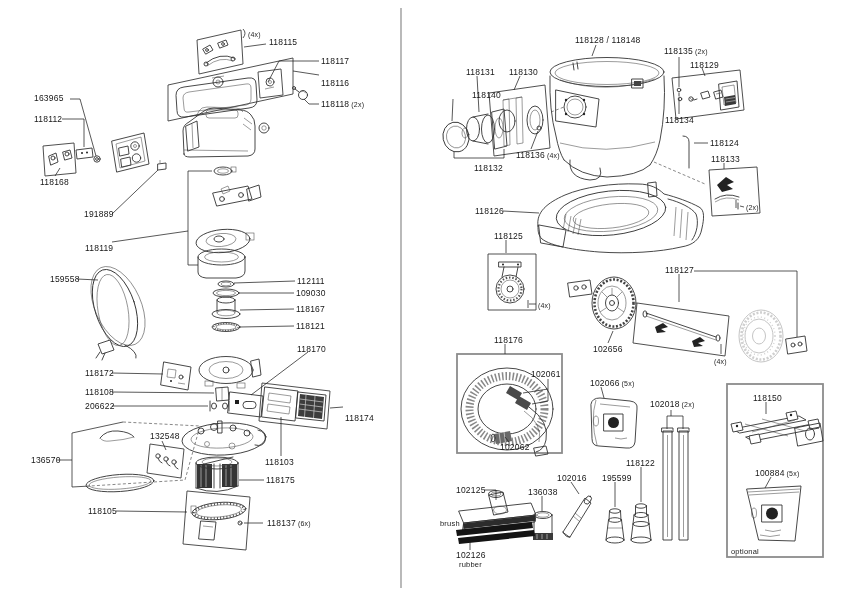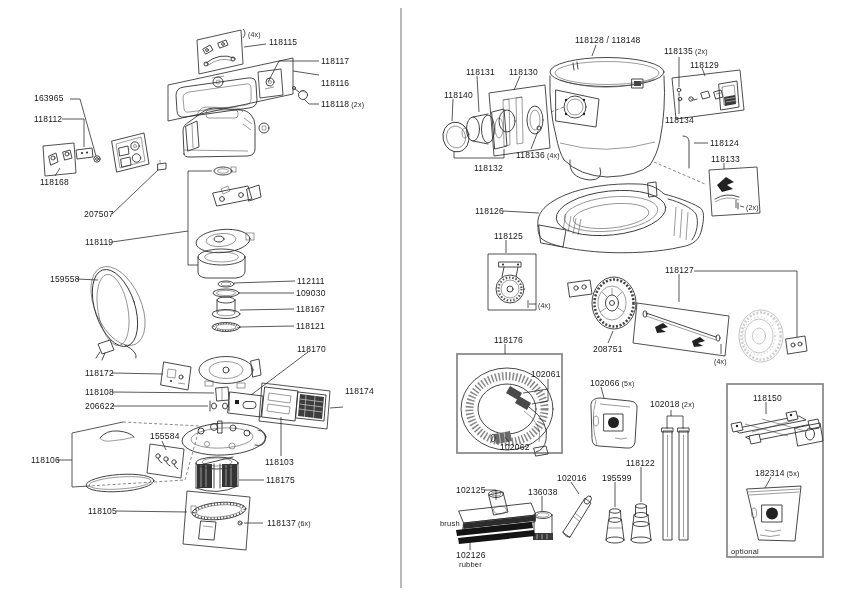--- a/index.html
+++ b/index.html
@@ -603,72 +603,72 @@
     <polyline class="ld" points="484,490 496,490 496,500"></polyline>
     <line class="ld" x1="470" y1="550" x2="470" y2="542"></line>
     <line class="ld" x1="771" y1="477" x2="765" y2="488"></line>
     <line class="ld" x1="766" y1="402" x2="766" y2="414"></line>
   </g>
 </svg>
 
 <span class="lbl" style="left:34px;top:94px">163965</span>
 <span class="lbl" style="left:34px;top:115px">118112</span>
 <span class="lbl" style="left:40px;top:178px">118168</span>
-<span class="lbl" style="left:84px;top:210px">207507</span>
-<span class="lbl" style="left:85px;top:238px">118119</span>
+<span class="lbl" style="left:84px;top:210px">191889</span>
+<span class="lbl" style="left:85px;top:244px">118119</span>
 <span class="lbl" style="left:50px;top:275px">159558</span>
 <span class="lbl qtylbl" style="left:248px;top:30px">(4x)</span>
 <span class="lbl" style="left:269px;top:38px">118115</span>
 <span class="lbl" style="left:321px;top:57px">118117</span>
 <span class="lbl" style="left:321px;top:79px">118116</span>
 <span class="lbl" style="left:321px;top:100px"><span>118118</span><span class="qty">(2x)</span></span>
 <span class="lbl" style="left:297px;top:277px">112111</span>
 <span class="lbl" style="left:296px;top:289px">109030</span>
 <span class="lbl" style="left:296px;top:305px">118167</span>
 <span class="lbl" style="left:296px;top:322px">118121</span>
 <span class="lbl" style="left:297px;top:345px">118170</span>
 <span class="lbl" style="left:85px;top:369px">118172</span>
 <span class="lbl" style="left:85px;top:388px">118108</span>
 <span class="lbl" style="left:85px;top:402px">206622</span>
-<span class="lbl" style="left:345px;top:387px">118174</span>
-<span class="lbl" style="left:31px;top:456px">118106</span>
-<span class="lbl" style="left:150px;top:432px">155584</span>
+<span class="lbl" style="left:345px;top:414px">118174</span>
+<span class="lbl" style="left:31px;top:456px">136570</span>
+<span class="lbl" style="left:150px;top:432px">132548</span>
 <span class="lbl" style="left:265px;top:458px">118103</span>
 <span class="lbl" style="left:266px;top:476px">118175</span>
 <span class="lbl" style="left:88px;top:507px">118105</span>
 <span class="lbl" style="left:267px;top:519px"><span>118137</span><span class="qty">(6x)</span></span>
 
 <span class="lbl" style="left:575px;top:36px">118128 / 118148</span>
 <span class="lbl" style="left:664px;top:47px"><span>118135</span><span class="qty">(2x)</span></span>
 <span class="lbl" style="left:690px;top:61px">118129</span>
 <span class="lbl" style="left:466px;top:68px">118131</span>
 <span class="lbl" style="left:509px;top:68px">118130</span>
-<span class="lbl" style="left:444px;top:91px">118140</span>
+<span class="lbl" style="left:472px;top:91px">118140</span>
 <span class="lbl" style="left:665px;top:116px">118134</span>
 <span class="lbl" style="left:516px;top:151px"><span>118136</span><span class="qty">(4x)</span></span>
 <span class="lbl" style="left:474px;top:164px">118132</span>
 <span class="lbl" style="left:710px;top:139px">118124</span>
 <span class="lbl" style="left:711px;top:155px">118133</span>
 <span class="lbl qtylbl" style="left:746px;top:203px">(2x)</span>
 <span class="lbl" style="left:475px;top:207px">118126</span>
 <span class="lbl" style="left:494px;top:232px">118125</span>
 <span class="lbl" style="left:665px;top:266px">118127</span>
 <span class="lbl qtylbl" style="left:538px;top:301px">(4x)</span>
-<span class="lbl" style="left:593px;top:345px">208751</span>
+<span class="lbl" style="left:593px;top:345px">102656</span>
 <span class="lbl qtylbl" style="left:714px;top:357px">(4x)</span>
 <span class="lbl" style="left:494px;top:336px">118176</span>
 <span class="lbl" style="left:531px;top:370px">102061</span>
 <span class="lbl" style="left:500px;top:443px">102062</span>
 <span class="lbl" style="left:590px;top:379px"><span>102066</span><span class="qty">(5x)</span></span>
 <span class="lbl" style="left:650px;top:400px"><span>102018</span><span class="qty">(2x)</span></span>
 <span class="lbl" style="left:753px;top:394px">118150</span>
 <span class="lbl" style="left:626px;top:459px">118122</span>
 <span class="lbl" style="left:602px;top:474px">195599</span>
 <span class="lbl" style="left:557px;top:474px">102016</span>
 <span class="lbl" style="left:528px;top:488px">136038</span>
 <span class="lbl" style="left:456px;top:486px">102125</span>
 <span class="lbl note" style="left:440px;top:519px">brush</span>
 <span class="lbl" style="left:456px;top:551px">102126</span>
 <span class="lbl note" style="left:459px;top:560px">rubber</span>
-<span class="lbl" style="left:755px;top:469px"><span>182314</span><span class="qty">(5x)</span></span>
+<span class="lbl" style="left:755px;top:469px"><span>100884</span><span class="qty">(5x)</span></span>
 <span class="lbl note" style="left:731px;top:547px">optional</span>
 
 </div>
 
 </body></html>

